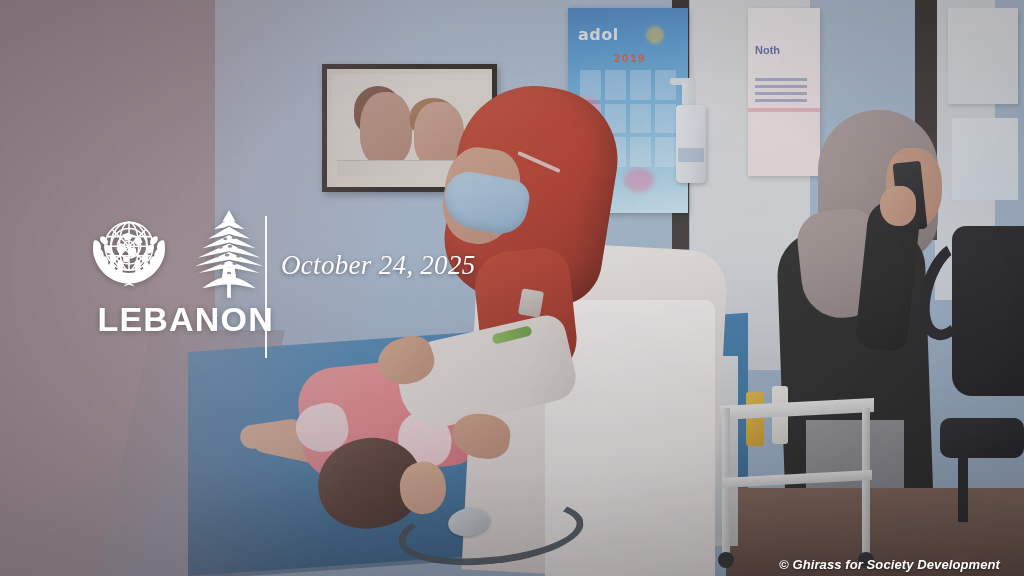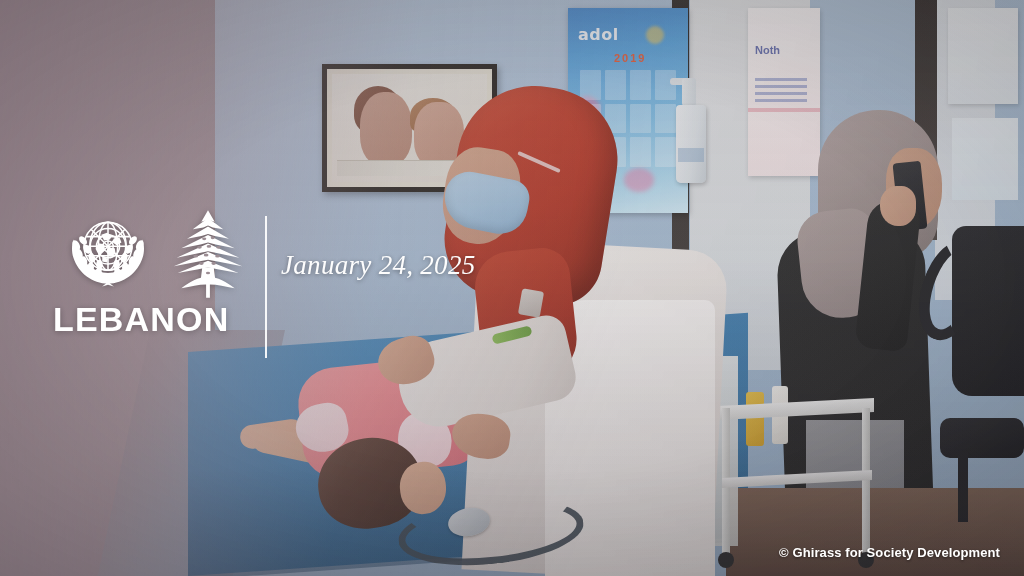--- a/index.html
+++ b/index.html
@@ -435,22 +435,22 @@
       linear-gradient(180deg, rgba(40,35,45,.10) 0%, rgba(30,26,36,.04) 45%, rgba(25,20,30,.20) 100%);
     backdrop-filter:blur(0.4px);
   }
   .photo-vignette {
     position:absolute; inset:0;
     background:radial-gradient(ellipse 90% 85% at 52% 48%, rgba(0,0,0,0) 40%, rgba(0,0,0,.22) 100%);
   }
 
   
   .brand {
-    position:absolute; left:53px; top:204px; width:200px;
-    text-align:left;
+    position:absolute; left:74px; top:204px; width:200px;
+    text-align:right;
     filter:drop-shadow(0 1px 3px rgba(0,0,0,.28));
   }
   .brand-marks {
     display:flex; align-items:flex-end; justify-content:center; gap:14px;
     height:96px;
   }
   .un-emblem { width:96px; height:96px; display:block; }
   .cedar { width:76px; height:92px; display:block; }
 
   .brand-lebanon {
@@ -482,26 +482,27 @@
   .subtitle {
     margin-top:4px;
     font-size:27px; font-style:italic; font-weight:400; color:#fdfdfd;
     letter-spacing:.3px;
     text-shadow:0 1px 4px rgba(0,0,0,.4);
     font-family:"Liberation Serif", serif;
     white-space:nowrap;
   }
 
   .credit {
-    position:absolute; right:24px; bottom:16px;
+    position:absolute; right:24px; bottom:4px;
     font-size:13px; font-weight:700; color:#ffffff;
     letter-spacing:.1px;
     text-shadow:0 1px 3px rgba(0,0,0,.55);
     font-family:"Liberation Sans", sans-serif;
     white-space:nowrap;
+    font-style:italic;
   }
 </style>
 </head>
 <body>
 
 <div class="slide">
 
   <div class="photo">
 
     <div class="wall-blue"></div>
@@ -701,18 +702,18 @@
       </svg>
 
     </div>
 
     <div class="brand-lebanon">LEBANON</div>
   </div>
 
   <div class="divider"></div>
 
   <div class="titleblock">
-    <div class="subtitle">January 24, 2025</div>
+    <div class="subtitle">October 24, 2025</div>
   </div>
 
   <div class="credit">© Ghirass for Society Development</div>
 
 </div>
 
 </body></html>

